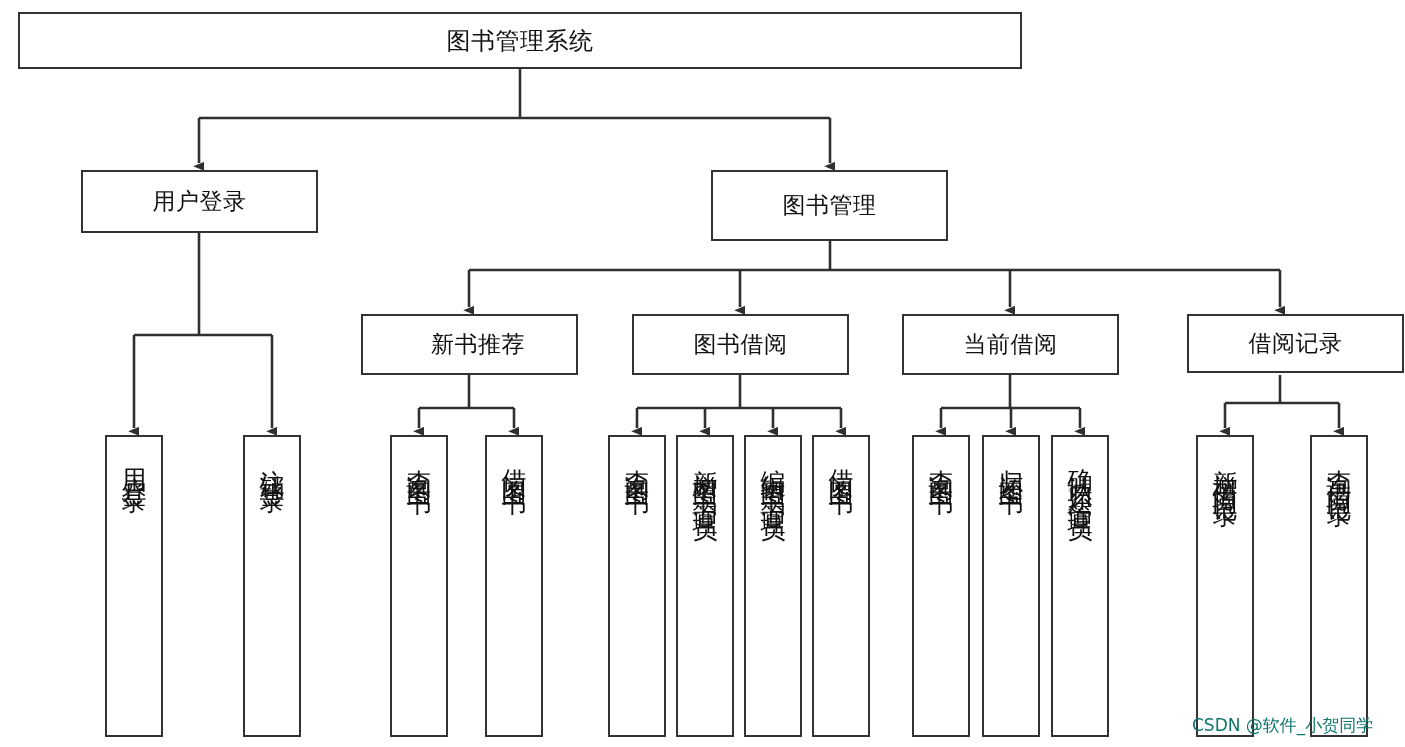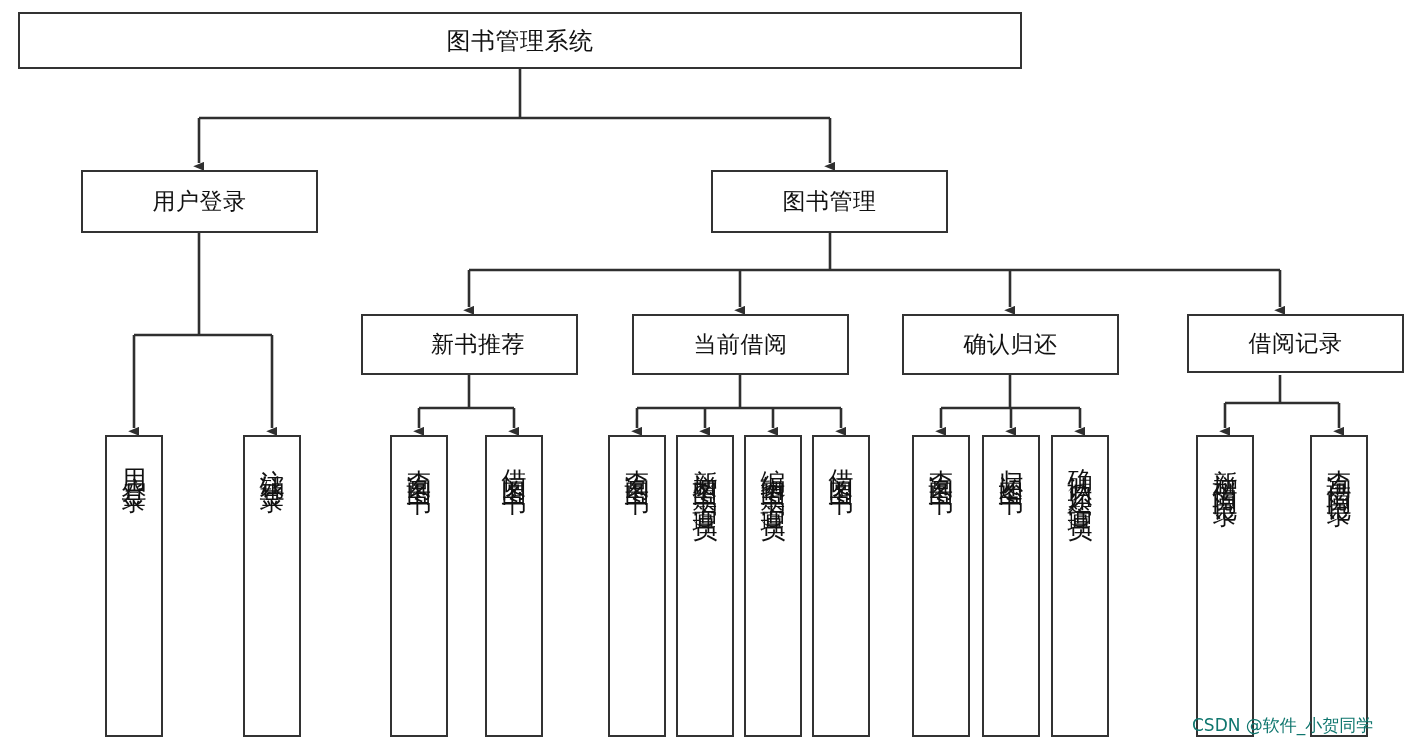--- a/index.html
+++ b/index.html
@@ -132,32 +132,32 @@
     </g>
   </svg>
 
   <div class="node horiz root" style="left:18px; top:12px; width:1004px; height:57px;justify-content:center;">
     <span class="label">图书管理系统</span>
   </div>
 
   <div class="node horiz" style="left:81px; top:170px; width:237px; height:63px;">
     <span class="label">用户登录</span>
   </div>
-  <div class="node horiz" style="left:711px; top:170px; width:237px; height:63px;">
+  <div class="node horiz" style="left:711px; top:170px; width:237px; height:71px;">
     <span class="label">图书管理</span>
   </div>
 
   <div class="node horiz" style="left:361px; top:314px; width:217px; height:61px;padding-left:17px;">
     <span class="label">新书推荐</span>
   </div>
   <div class="node horiz" style="left:632px; top:314px; width:217px; height:61px;">
+    <span class="label">图书借阅</span>
+  </div>
+  <div class="node horiz" style="left:902px; top:314px; width:217px; height:61px;">
     <span class="label">当前借阅</span>
-  </div>
-  <div class="node horiz" style="left:902px; top:314px; width:217px; height:61px;">
-    <span class="label">确认归还</span>
   </div>
   <div class="node horiz" style="left:1187px; top:314px; width:217px; height:59px;">
     <span class="label">借阅记录</span>
   </div>
 
   <div class="node vert" style="left:105px; top:435px; width:58px; height:302px;">
     <span class="label">用户登录</span>
   </div>
   <div class="node vert" style="left:243px; top:435px; width:58px; height:302px;">
     <span class="label">注销登录</span>

